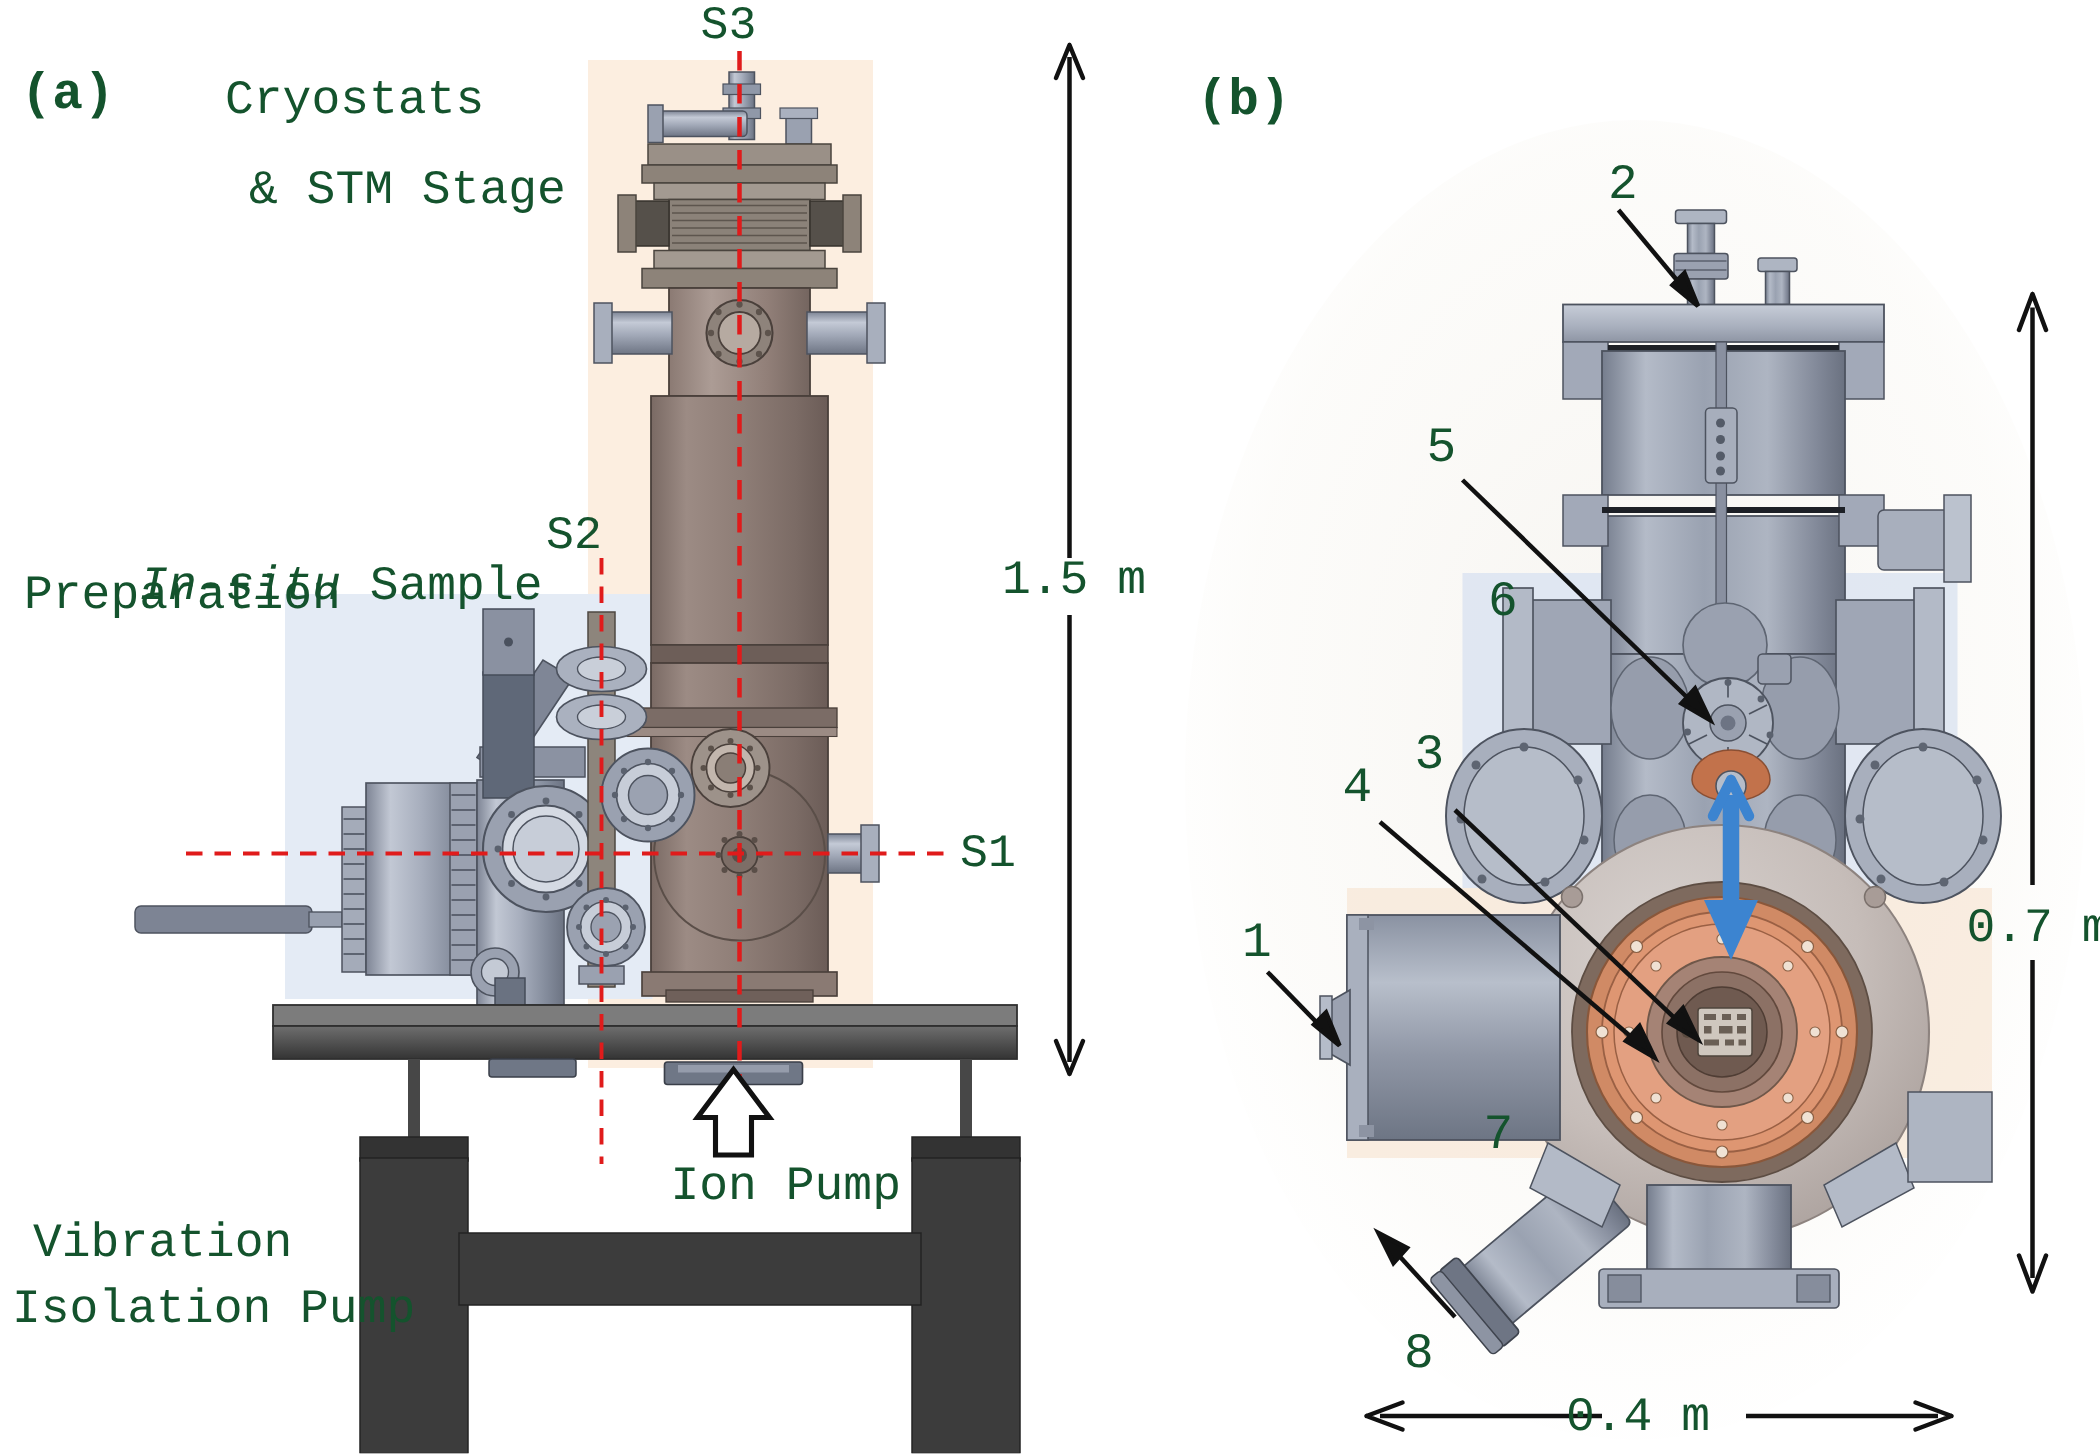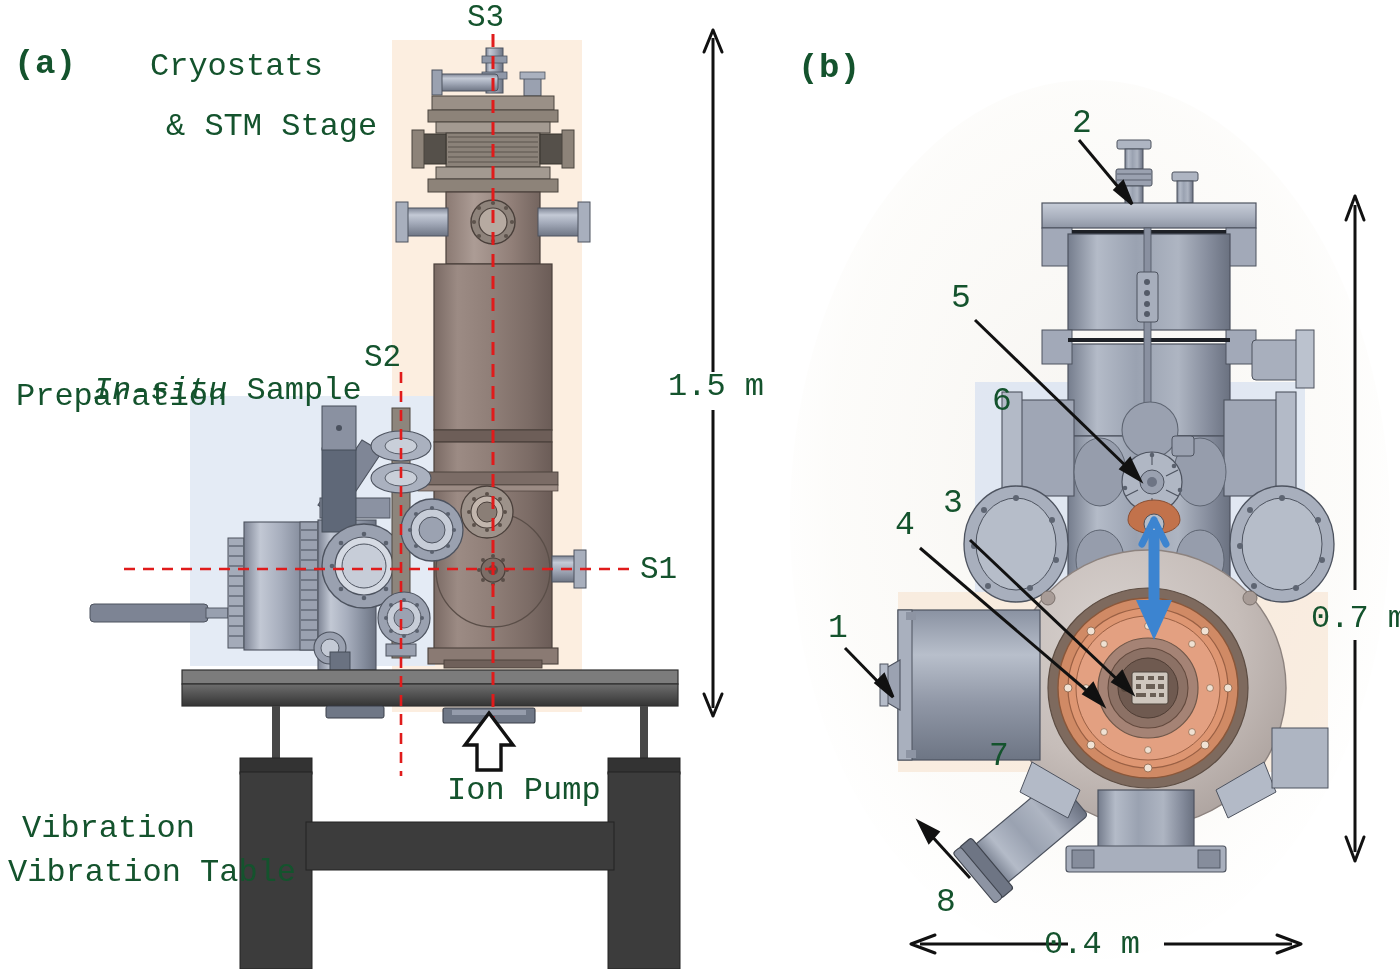--- a/index.html
+++ b/index.html
@@ -556,21 +556,21 @@
 
   <div class="lbl cap" style="left:150px;top:48px;">Cryostats</div>
   <div class="lbl cap" style="left:166px;top:108px;">&amp; STM Stage</div>
 
   <div class="lbl cap" style="left:16px;top:378px;">Preparation</div>
   <div class="lbl cap" style="left:16px;top:334px;">
     <span class="cap-i">In-situ</span><span> Sample</span>
   </div>
 
   <div class="lbl cap" style="left:22px;top:810px;">Vibration</div>
-  <div class="lbl cap" style="left:8px;top:854px;">Vibration Table</div>
+  <div class="lbl cap" style="left:8px;top:854px;">Isolation Pump</div>
 
   <div class="lbl cap" style="left:411px;top:772px;margin-left:36px;">Ion Pump</div>
 
   <div class="lbl sref" style="left:467px;top:0px;">S3</div>
   <div class="lbl sref" style="left:364px;top:340px;">S2</div>
   <div class="lbl sref" style="left:640px;top:552px;">S1</div>
 
   <div class="lbl dim" style="left:668px;top:368px;">1.5 m</div>
 
   <div class="lbl panel-tag" style="left:798px;top:48px;">(b)</div>

